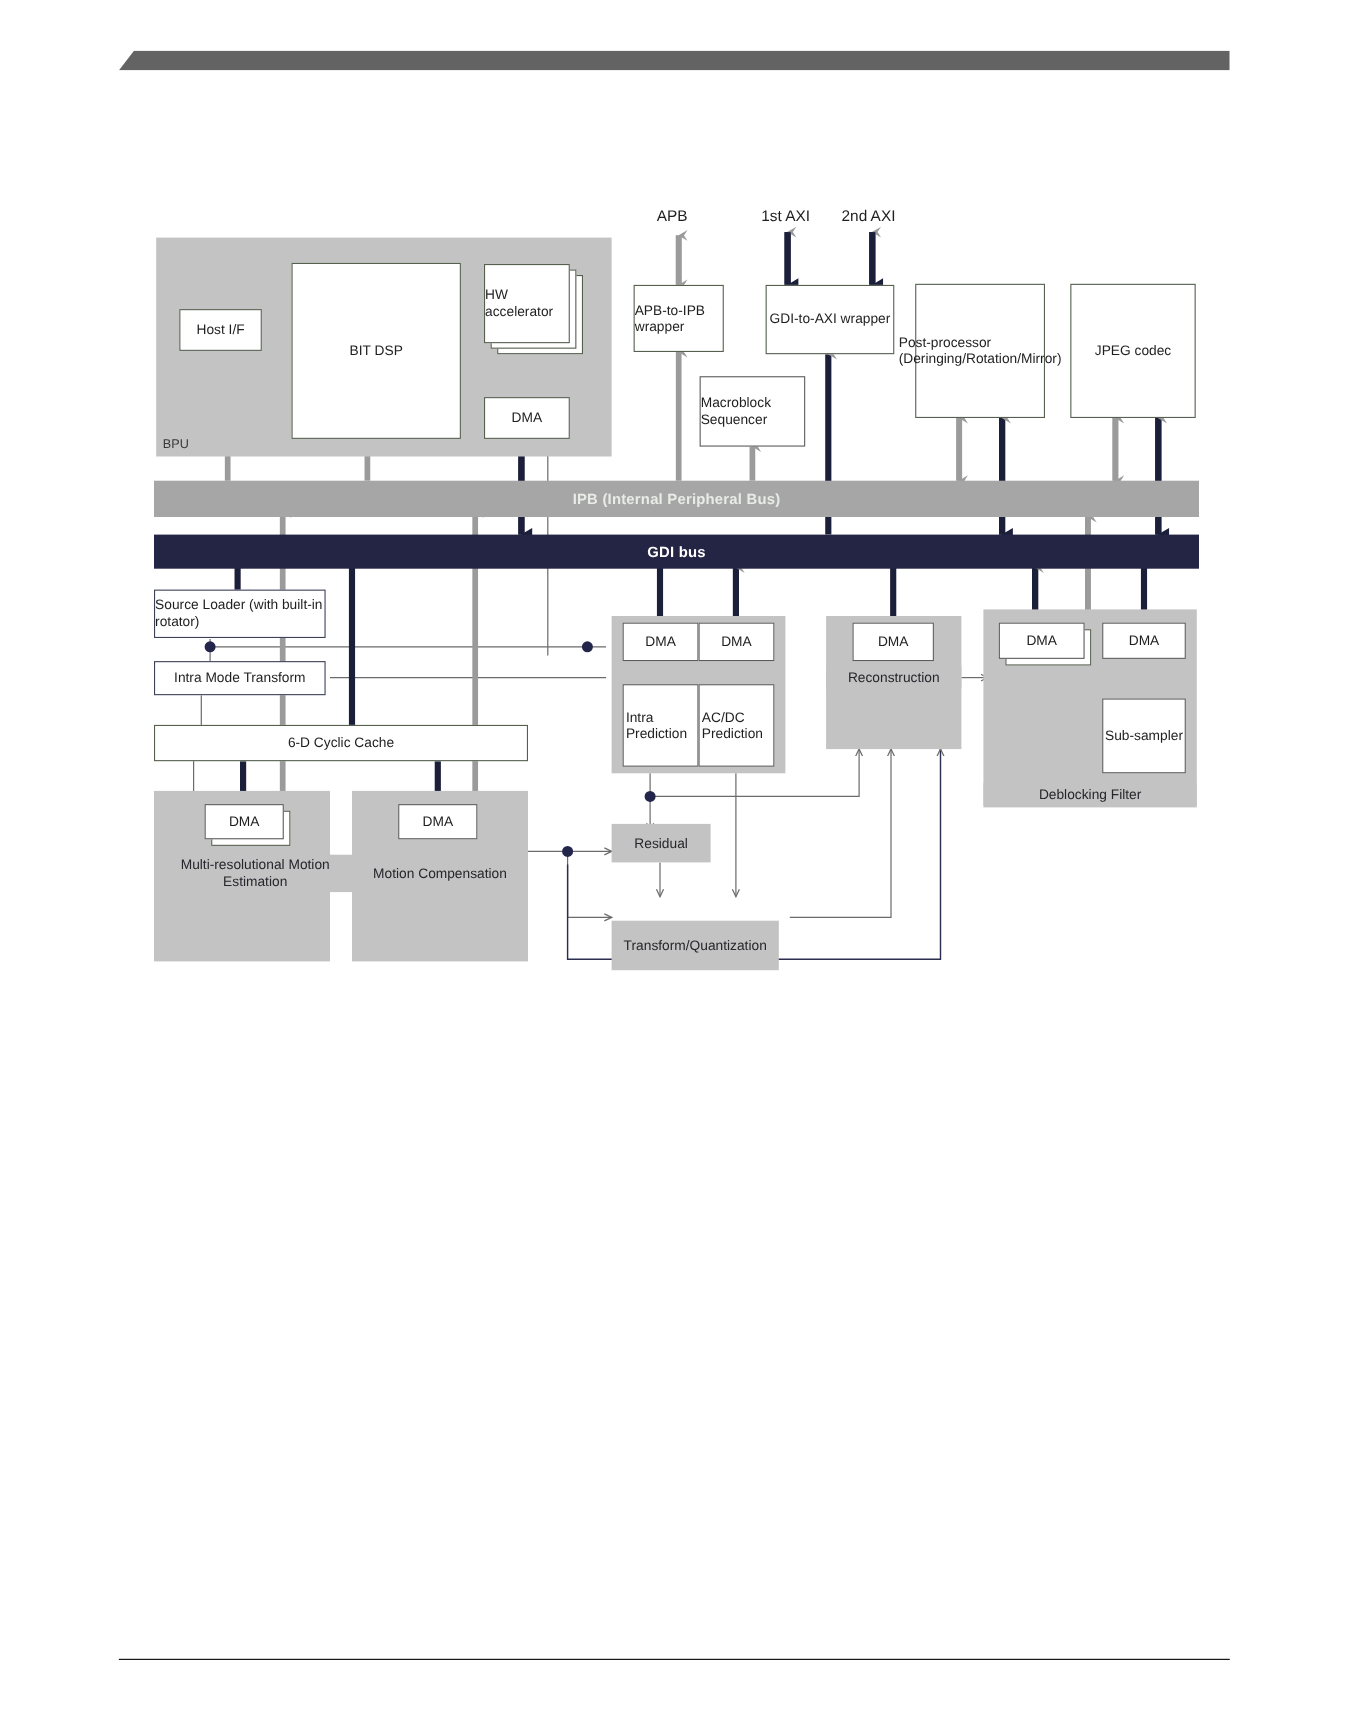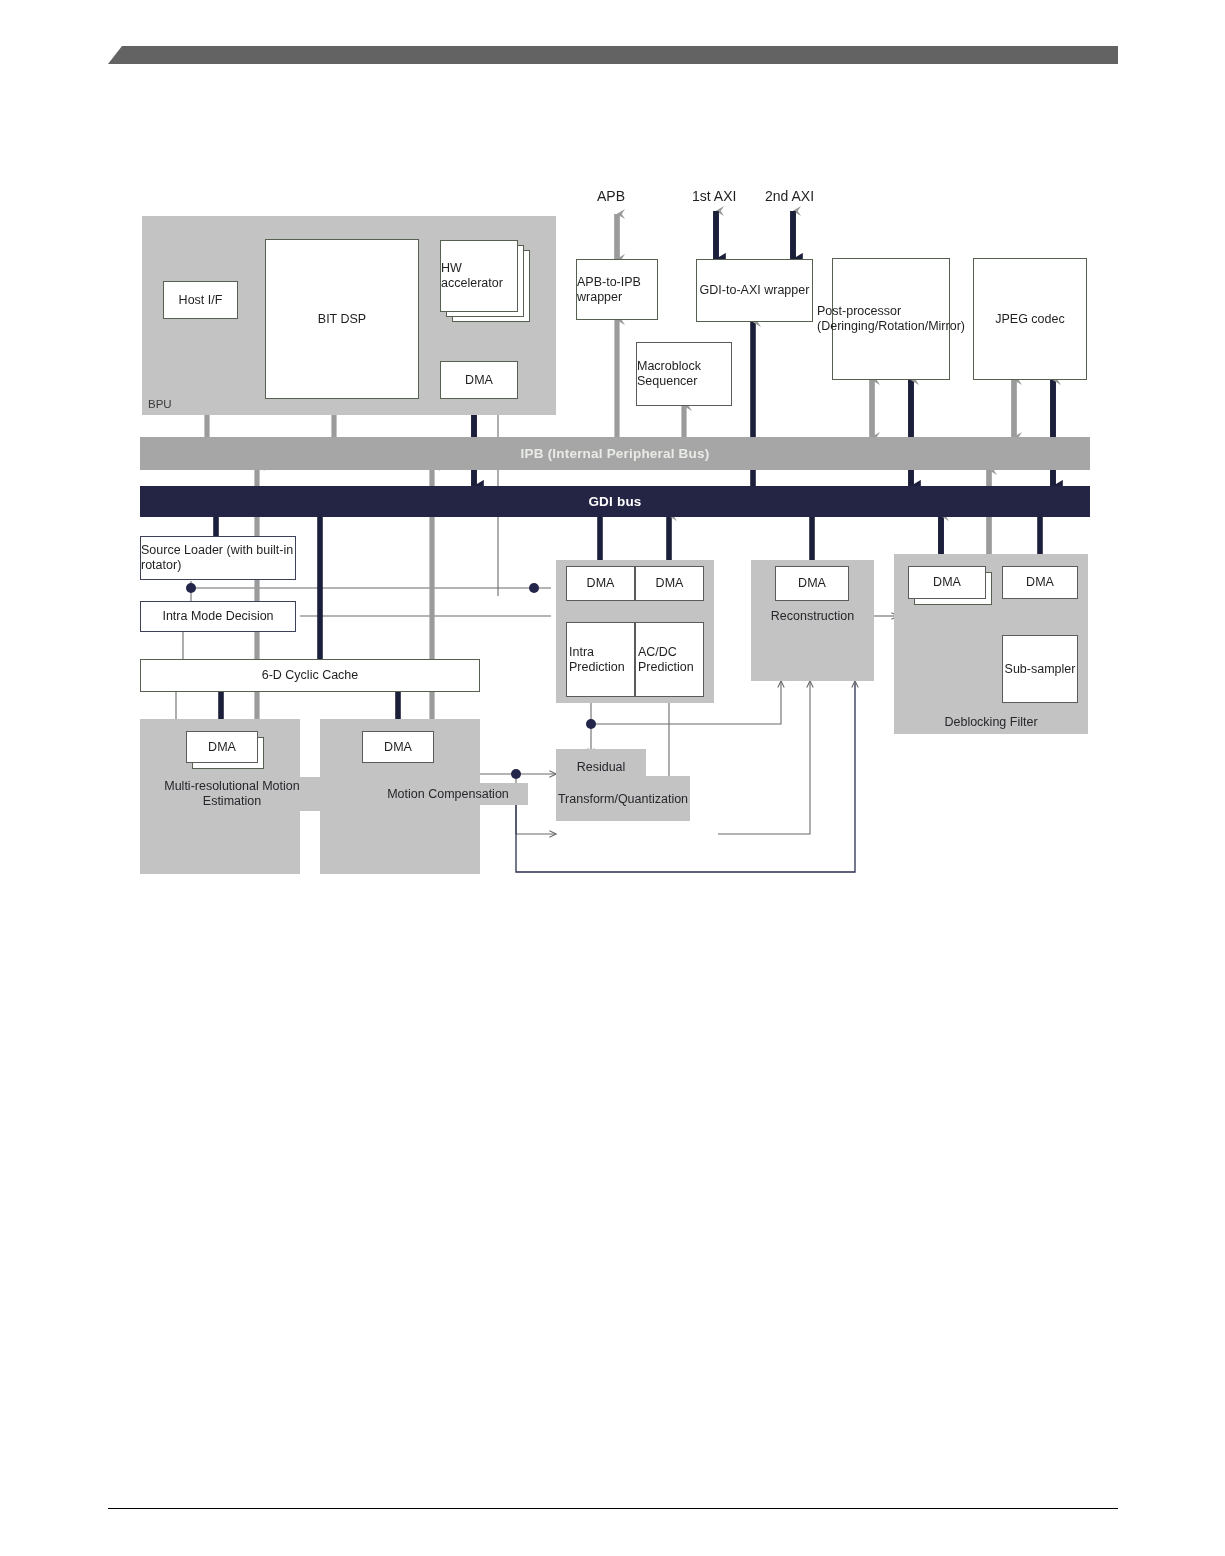--- a/index.html
+++ b/index.html
@@ -204,45 +204,45 @@
   <div class="box" style="left:576px;top:259px;width:82px;height:61px;">APB-to-IPB wrapper</div>
   <div class="box plain" style="left:636px;top:342px;width:96px;height:64px;">Macroblock Sequencer</div>
   <div class="box" style="left:696px;top:259px;width:117px;height:63px;">GDI-to-AXI wrapper</div>
   <div class="box" style="left:973px;top:258px;width:114px;height:122px;">JPEG codec</div>
   <div class="box" style="left:832px;top:258px;width:118px;height:122px;padding:0 6px;">Post-processor (Deringing/Rotation/Mirror)</div>
 
   <div class="busbar" id="ipb-bus" style="left:140px;top:437px;width:950px;height:33px;">IPB (Internal Peripheral Bus)</div>
   <div class="busbar" id="gdi-bus" style="left:140px;top:486px;width:950px;height:31px;">GDI bus</div>
 
   <div class="box navy" style="left:140px;top:536px;width:156px;height:44px;">Source Loader (with built-in rotator)</div>
-  <div class="box navy" style="left:140px;top:601px;width:156px;height:31px;">Intra Mode Decision</div>
+  <div class="box navy" style="left:140px;top:601px;width:156px;height:31px;">Intra Mode Transform</div>
   <div class="box" style="left:140px;top:659px;width:340px;height:33px;">6-D Cyclic Cache</div>
 
   <div class="panel" style="left:140px;top:719px;width:160px;height:155px;"></div>
   <div class="gbox" style="left:140px;top:777px;width:184px;height:34px;padding:0 4px;line-height:1.2;">Multi-resolutional Motion Estimation</div>
   <div class="stack-sh" style="left:192px;top:737px;width:72px;height:32px;"></div>
   <div class="box plain" style="left:186px;top:731px;width:72px;height:32px;">DMA</div>
 
   <div class="panel" style="left:320px;top:719px;width:160px;height:155px;"></div>
-  <div class="gbox" style="left:320px;top:783px;width:160px;height:22px;margin-left:48px;">Motion Compensation</div>
+  <div class="gbox" style="left:320px;top:783px;width:160px;height:22px;">Motion Compensation</div>
   <div class="box plain" style="left:362px;top:731px;width:72px;height:32px;">DMA</div>
 
   <div class="panel" style="left:556px;top:560px;width:158px;height:143px;"></div>
   <div class="box plain" style="left:566px;top:566px;width:69px;height:35px;">DMA</div>
   <div class="box plain" style="left:635px;top:566px;width:69px;height:35px;">DMA</div>
   <div class="box plain" style="left:566px;top:622px;width:69px;height:75px;padding:0 2px;">Intra Prediction</div>
   <div class="box plain" style="left:635px;top:622px;width:69px;height:75px;padding:0 2px;">AC/DC Prediction</div>
 
   <div class="panel" style="left:751px;top:560px;width:123px;height:121px;"></div>
   <div class="box plain" style="left:775px;top:566px;width:74px;height:35px;">DMA</div>
   <div class="gbox" style="left:751px;top:606px;width:123px;height:20px;">Reconstruction</div>
 
   <div class="panel" style="left:894px;top:554px;width:194px;height:180px;"></div>
   <div class="gbox" style="left:894px;top:712px;width:194px;height:20px;">Deblocking Filter</div>
   <div class="stack-sh" style="left:914px;top:572px;width:78px;height:33px;"></div>
   <div class="box plain" style="left:908px;top:566px;width:78px;height:33px;">DMA</div>
   <div class="box plain" style="left:1002px;top:566px;width:76px;height:33px;">DMA</div>
   <div class="box plain" style="left:1002px;top:635px;width:76px;height:68px;">Sub-sampler</div>
 
   <div class="gbox" style="left:556px;top:749px;width:90px;height:35px;">Residual</div>
-  <div class="gbox" style="left:556px;top:776px;width:134px;height:45px;text-align:center;">Transform/Quantization</div>
+  <div class="gbox" style="left:556px;top:837px;width:152px;height:45px;text-align:center;">Transform/Quantization</div>
 
 </div>
 
 </body></html>

